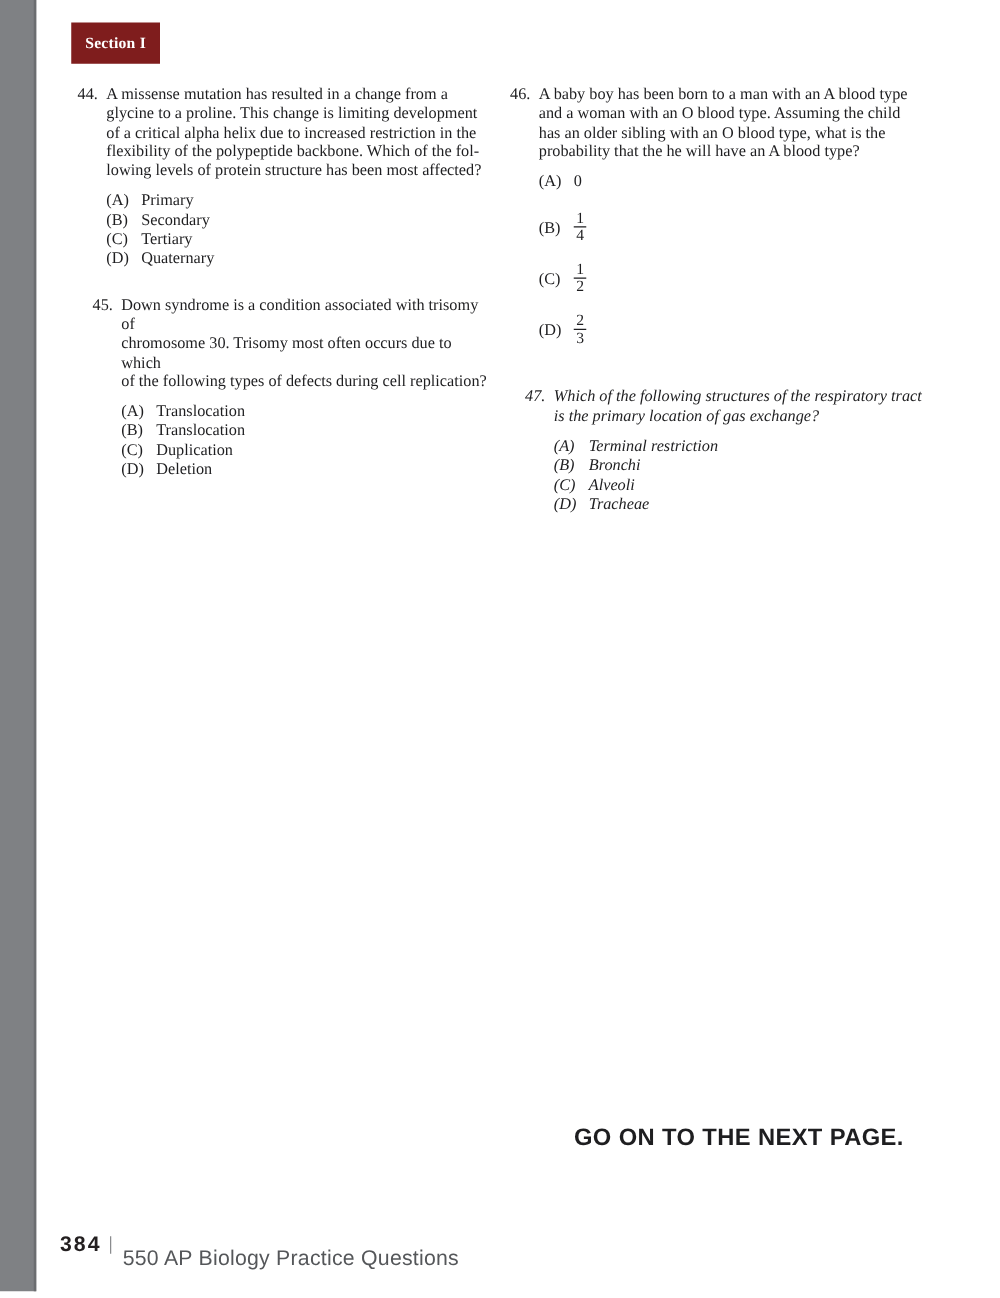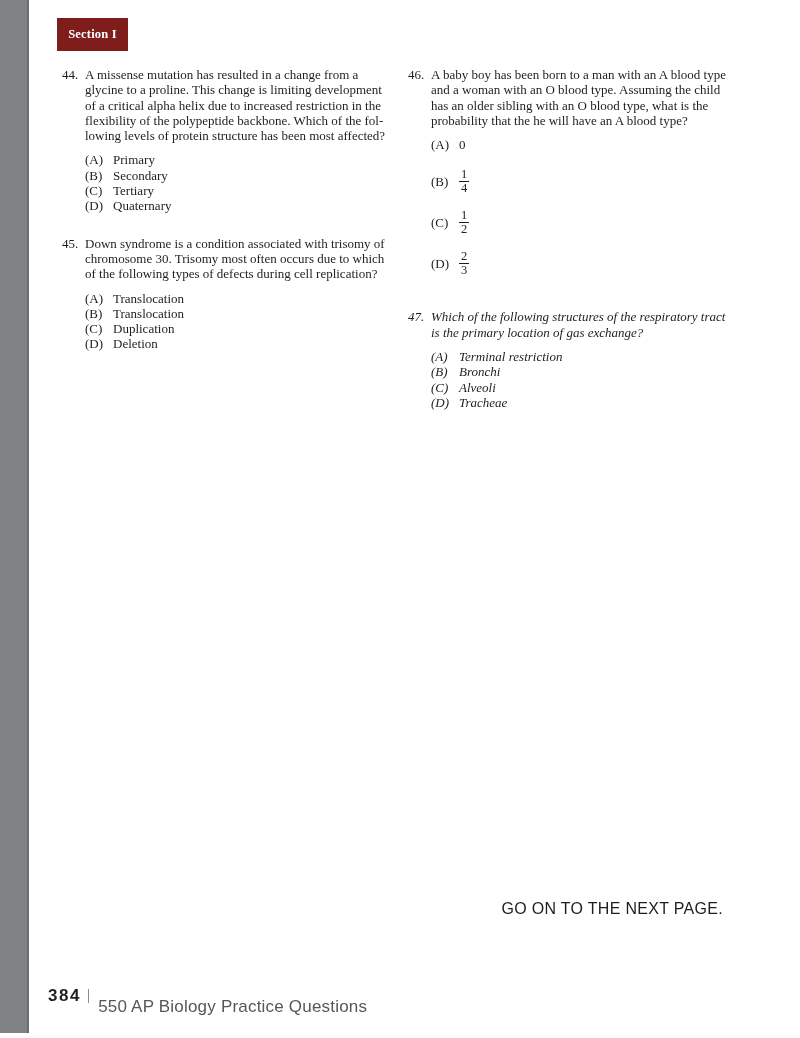--- a/index.html
+++ b/index.html
@@ -38,21 +38,21 @@
   }
   .col {
     position: absolute;
     top: 67px;
     font-size: 13px;
     line-height: 15.3px;
   }
   .col-left  { left: 62px; width: 330px; }
   .col-right { left: 408px; width: 365px; }
   .question { display: flex; }
-  .question + .question { margin-top: 22px; }
+  .question + .question { margin-top: 22px; margin-left: 12px; }
   .qnum { width: 23px; flex: 0 0 23px; }
   .qbody { flex: 1 1 auto; }
   .qtext { white-space: pre-line; }
   .choices { margin-top: 9px; }
   .choice { display: flex; align-items: center; }
   .cl { width: 28px; flex: 0 0 28px; }
   .choice-frac { margin-top: 14px; margin-bottom: 10px; }
   .choice-frac-first { margin-top: 16px; }
   .frac {
     display: inline-flex;
@@ -62,22 +62,22 @@
     line-height: 13px;
   }
   .frac .den { border-top: 1px solid #1e1e20; }
   .frac .num, .frac .den { padding: 0 2px; text-align: center; }
   .q47-block { margin-top: 13px; font-style: italic; }
   .go-on {
     position: absolute;
     top: 900px;
     right: 77px;
     font-family: "Liberation Sans", sans-serif;
-    font-weight: normal;
-    font-size: 16px;
+    font-weight: bold;
+    font-size: 19px;
     letter-spacing: 0.3px;
     color: #1e1e20;
   }
   .footer {
     position: absolute;
     left: 48px;
     top: 975px;
     display: flex;
     align-items: center;
     font-family: "Liberation Sans", sans-serif;

